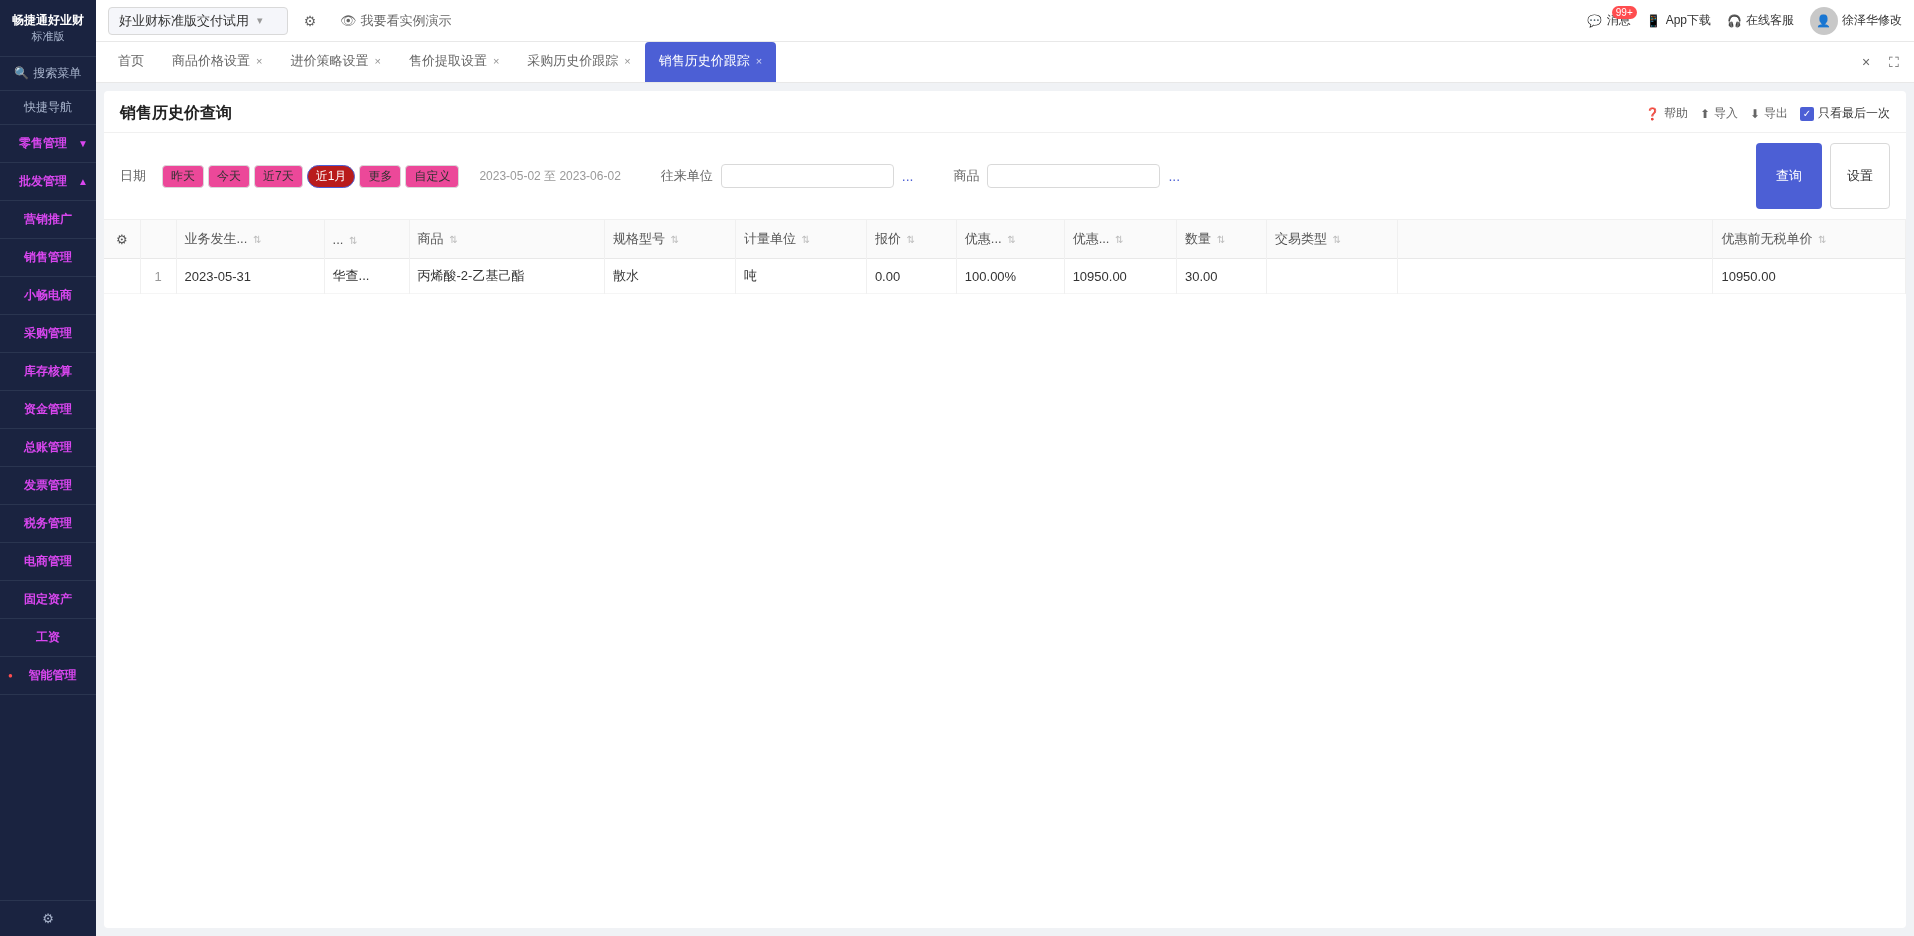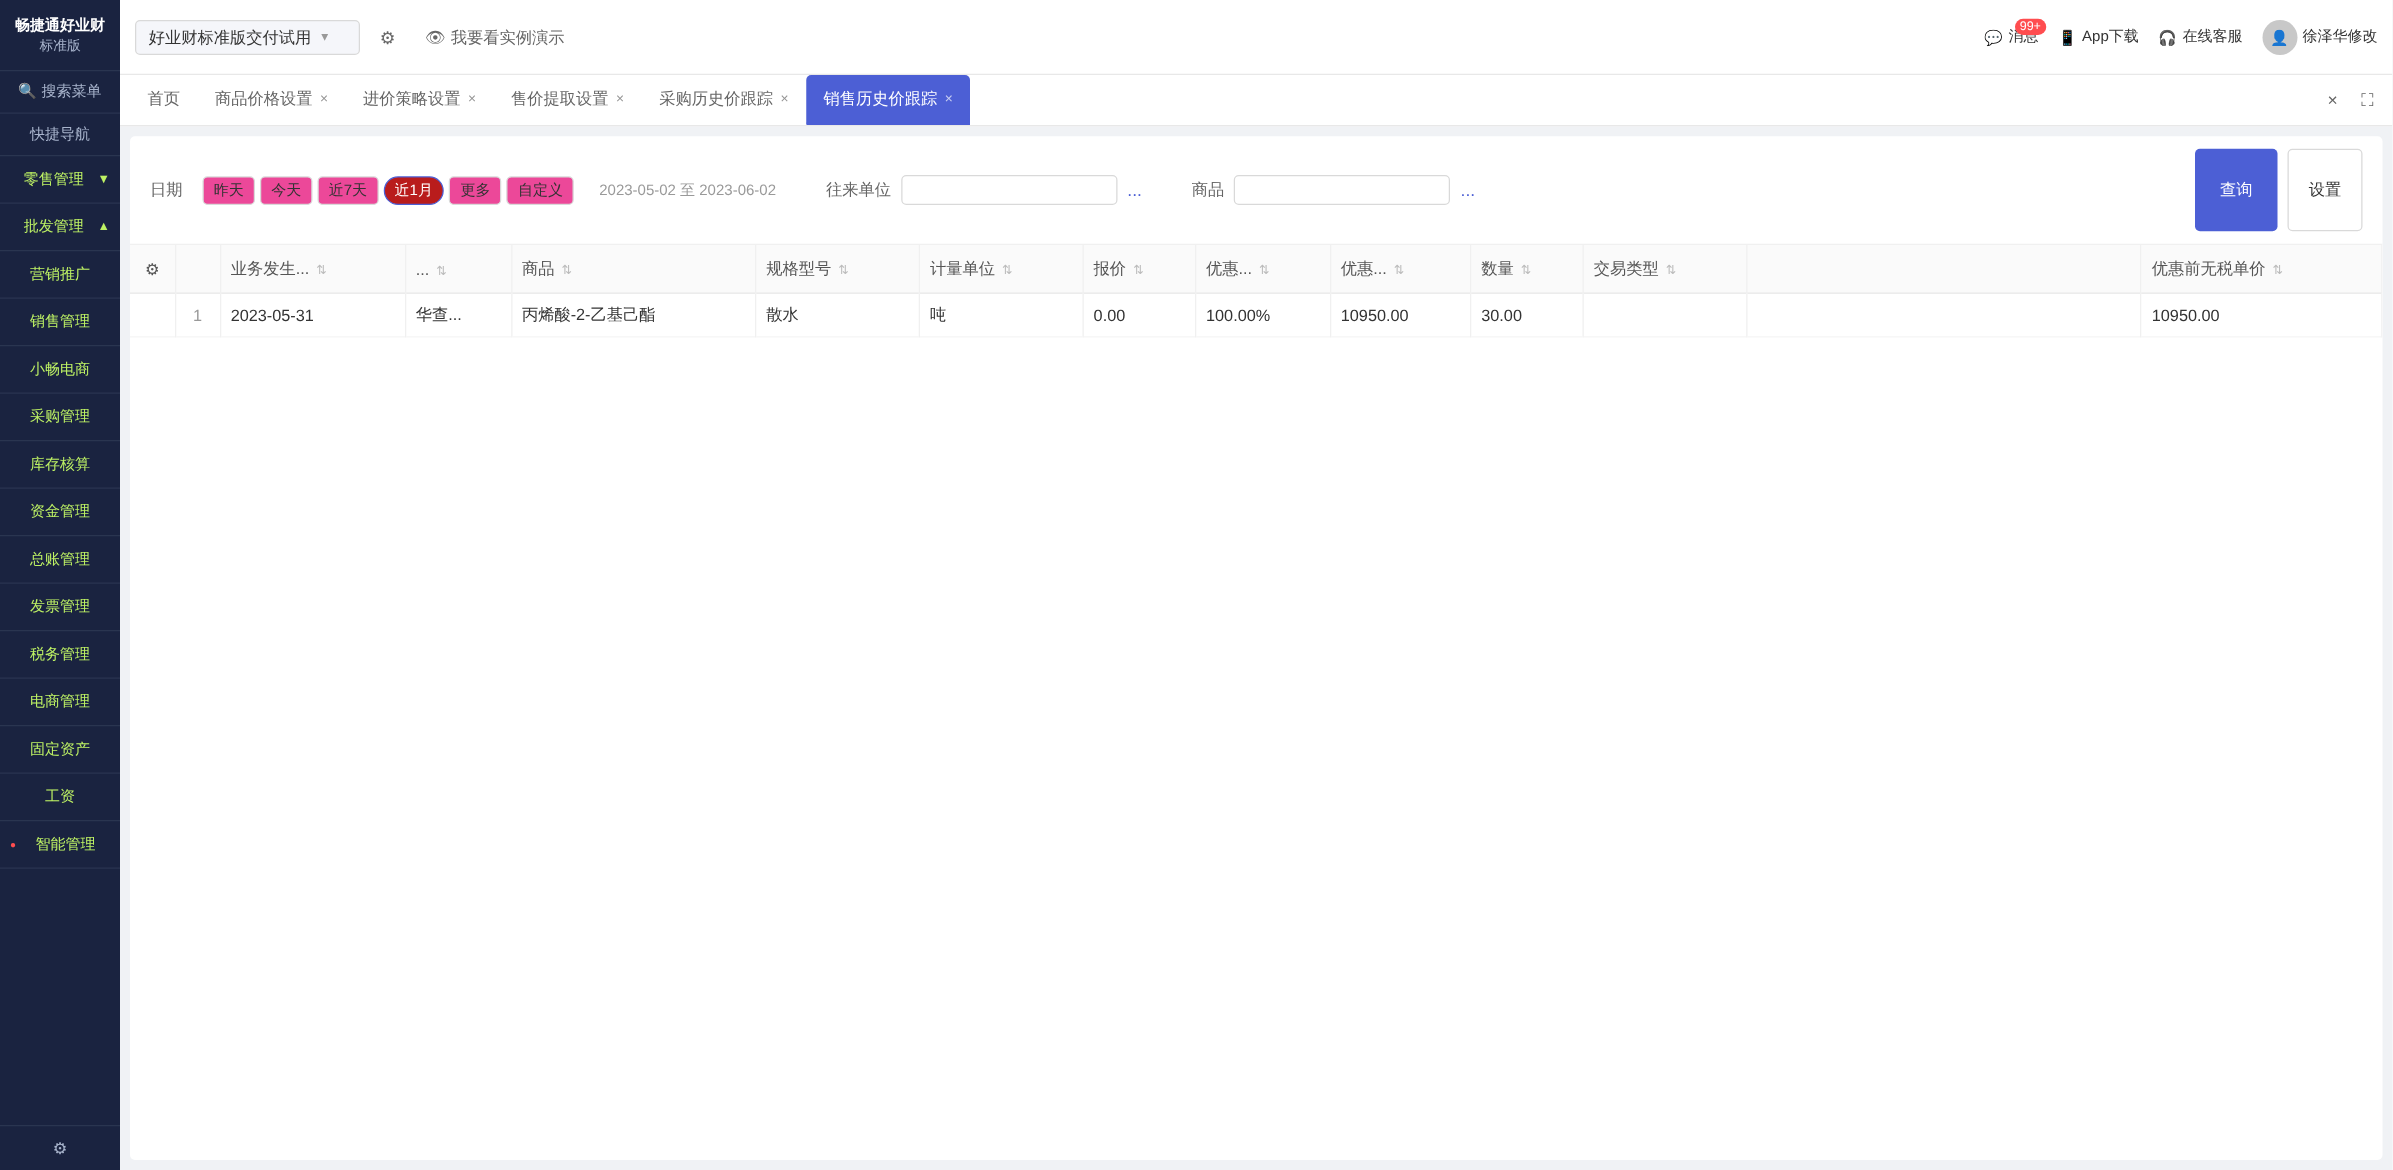--- a/index.html
+++ b/index.html
@@ -41,28 +41,29 @@
     .sidebar-quicknav {
       padding: 8px 10px;
       color: #a8b4cc;
       font-size: 12px;
       cursor: pointer;
       text-align: center;
       border-bottom: 1px solid #2a3550;
     }
     .sidebar-item {
       padding: 10px 8px;
-      color: #bef264;
+      color: #d946ef;
       font-size: 12px;
       cursor: pointer;
       text-align: center;
       border-bottom: 1px solid #2a3550;
       display: flex;
       align-items: center;
       justify-content: space-between;
+      font-weight: bold;
     }
     .sidebar-item .item-label { flex: 1; text-align: center; }
     .sidebar-item .arrow { font-size: 10px; }
     .sidebar-item.has-dot::before {
       content: '●';
       color: #ff4d4f;
       font-size: 8px;
       margin-right: 4px;
     }
     .sidebar-settings {
@@ -82,21 +83,21 @@
       background: #f0f2f5;
       overflow: hidden;
     }
 
     
     .topbar {
       background: #fff;
       display: flex;
       align-items: center;
       padding: 0 12px;
-      height: 60px;
+      height: 42px;
       border-bottom: 1px solid #e8e8e8;
       flex-shrink: 0;
     }
     .topbar-selector {
       display: flex;
       align-items: center;
       background: #f5f6fa;
       border: 1px solid #d9d9d9;
       border-radius: 4px;
       padding: 4px 10px;
@@ -526,20 +527,41 @@
       <span class="close-btn">×</span>
     </div>
     <div class="tabbar-actions">
       <div class="tabbar-action-btn">×</div>
       <div class="tabbar-action-btn">⛶</div>
     </div>
   </div>
 
   <div class="page">
 
+    <div class="page-header">
+      <h1 class="page-title">销售历史价查询</h1>
+      <div class="page-header-actions">
+        <div class="page-header-btn">
+          <span>❓</span>
+          <span>帮助</span>
+        </div>
+        <div class="page-header-btn">
+          <span>⬆</span>
+          <span>导入</span>
+        </div>
+        <div class="page-header-btn">
+          <span>⬇</span>
+          <span>导出</span>
+        </div>
+        <div class="only-last-checkbox">
+          <div class="checkbox-checked">✓</div>
+          <span>只看最后一次</span>
+        </div>
+      </div>
+    </div>
 
     <div class="filter-area">
       <div class="filter-row">
         <span class="filter-label">日期</span>
         <div class="date-btns">
           <button class="date-btn">昨天</button>
           <button class="date-btn">今天</button>
           <button class="date-btn">近7天</button>
           <button class="date-btn active">近1月</button>
           <button class="date-btn">更多</button>

